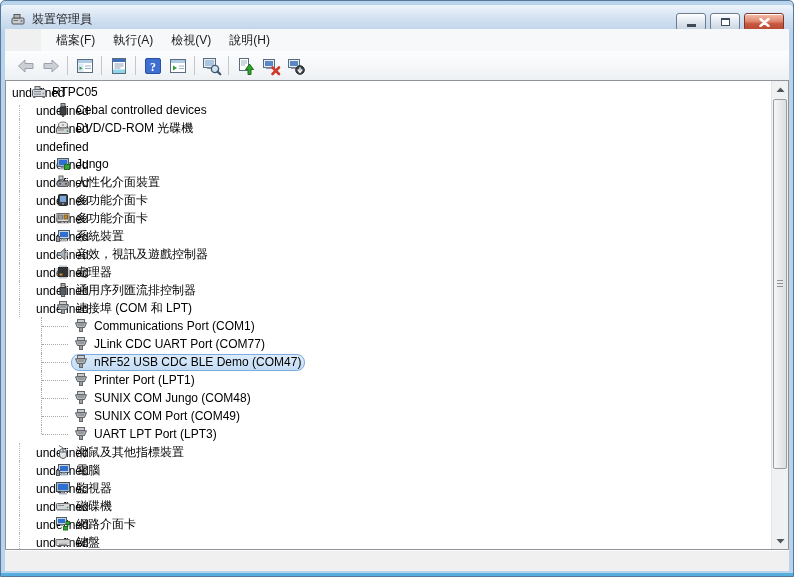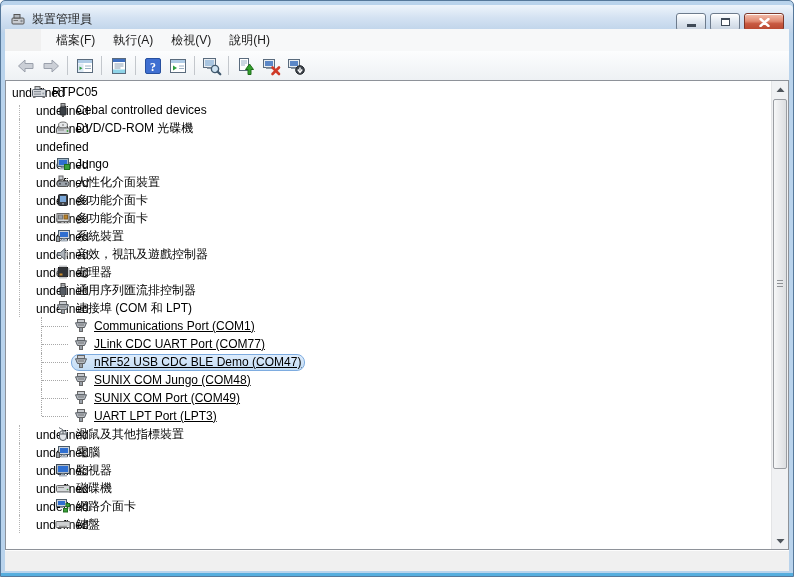--- a/index.html
+++ b/index.html
@@ -56,21 +56,21 @@
 
   
   .tree-wrap {
     flex:1; position:relative; background:#fff;
     border:1px solid #8e9299; overflow:hidden;
   }
   .tree-rows { position:absolute; top:2px; left:0; right:18px; }
   .trow { position:relative; height:18px; display:flex; align-items:center; font-size:12px; color:#000; white-space:nowrap; }
   .trow.lvl0 { padding-left:6px; }
   .trow.lvl1 { padding-left:30px; }
-  .trow.lvl2 { padding-left:65px;text-decoration:underline; }
+  .trow.lvl2 { padding-left:65px; }
   .exp { width:12px; height:12px; margin-right:5px; flex:none; }
   .inner { display:inline-flex; align-items:flex-end; height:17px; padding:0 3px 0 1px; border:1px solid transparent; border-radius:2px; }
   .inner.sel { background:linear-gradient(#ddecfc,#c3dcf4); border-color:#7eace0;border-radius:8px; }
   .ticon { width:16px; height:16px; margin-right:5px; flex:none; }
   .ticon svg { display:block; }
   .tlabel { line-height:16px; }
   
   .trow.lvl1::before { content:""; position:absolute; left:13px; top:0; bottom:0; border-left:1px dotted #b5b5b5; }
   .trow.lvl1.first-l1::before { top:4px; }
   .trow.lvl2::before { content:""; position:absolute; left:35px; top:0; bottom:0; border-left:1px dotted #a8a8a8; }
@@ -441,20 +441,36 @@
       <span class="ticon">
                 <svg width="16" height="16" viewBox="0 0 16 16">
                   <rect x="4.5" y="1.5" width="7" height="3" fill="#c9ccd1" stroke="#666"></rect>
                   <path d="M2.5 4.8 H13.5 L11.5 9.5 H4.5 Z" fill="#b9bec4" stroke="#565c63"></path>
                   <circle cx="6" cy="7" r="0.7" fill="#555"></circle>
                   <circle cx="8" cy="7" r="0.7" fill="#555"></circle>
                   <circle cx="10" cy="7" r="0.7" fill="#555"></circle>
                   <rect x="6.5" y="9.5" width="3" height="4" fill="#9aa1a9" stroke="#666"></rect>
                 </svg>
               </span>
+      <span class="tlabel">Printer Port (LPT1)</span>
+    </span>
+  </div>
+          <div class="trow lvl2">
+
+    <span class="inner">
+      <span class="ticon">
+                <svg width="16" height="16" viewBox="0 0 16 16">
+                  <rect x="4.5" y="1.5" width="7" height="3" fill="#c9ccd1" stroke="#666"></rect>
+                  <path d="M2.5 4.8 H13.5 L11.5 9.5 H4.5 Z" fill="#b9bec4" stroke="#565c63"></path>
+                  <circle cx="6" cy="7" r="0.7" fill="#555"></circle>
+                  <circle cx="8" cy="7" r="0.7" fill="#555"></circle>
+                  <circle cx="10" cy="7" r="0.7" fill="#555"></circle>
+                  <rect x="6.5" y="9.5" width="3" height="4" fill="#9aa1a9" stroke="#666"></rect>
+                </svg>
+              </span>
       <span class="tlabel">SUNIX COM Jungo (COM48)</span>
     </span>
   </div>
           <div class="trow lvl2">
 
     <span class="inner">
       <span class="ticon">
                 <svg width="16" height="16" viewBox="0 0 16 16">
                   <rect x="4.5" y="1.5" width="7" height="3" fill="#c9ccd1" stroke="#666"></rect>
                   <path d="M2.5 4.8 H13.5 L11.5 9.5 H4.5 Z" fill="#b9bec4" stroke="#565c63"></path>

